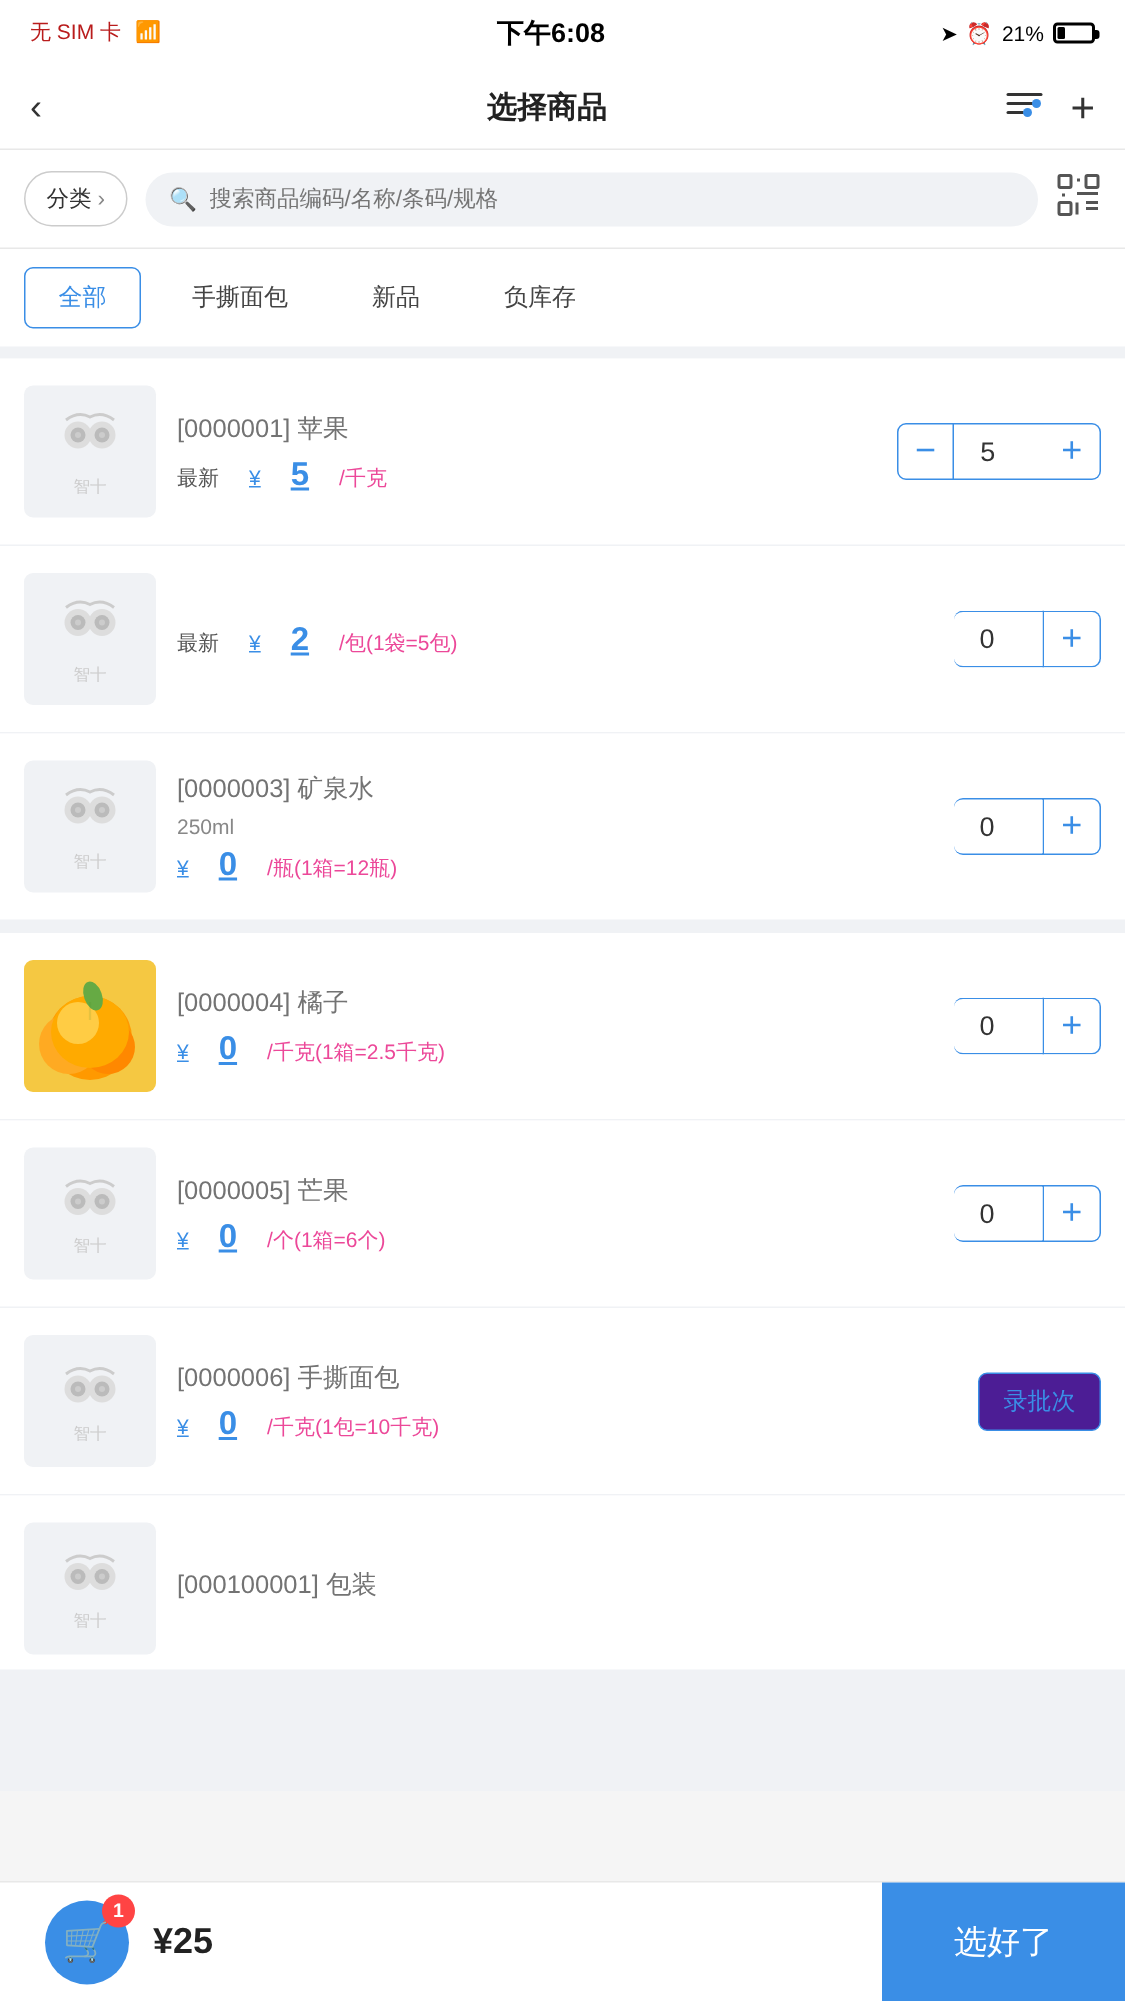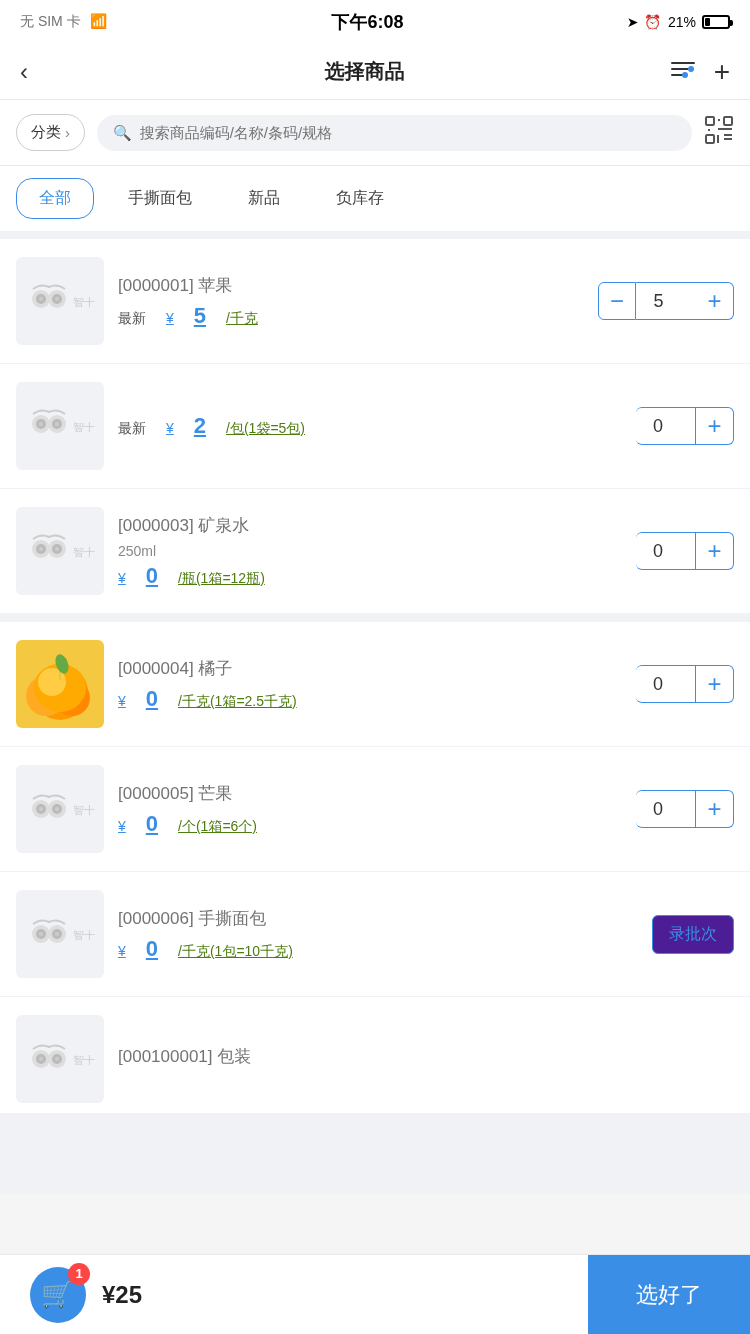--- a/index.html
+++ b/index.html
@@ -16,21 +16,21 @@
     .status-bar {
       background: #fff;
       height: 44px;
       display: flex;
       align-items: center;
       justify-content: space-between;
       padding: 0 20px;
       font-size: 15px;
       font-weight: 500;
     }
-    .status-left { font-size: 14px; color: #737373; }
+    .status-left { font-size: 14px; color: #b91c1c; }
     .status-center { font-size: 18px; font-weight: 600; color: #000; }
     .status-right { display: flex; align-items: center; gap: 6px; font-size: 14px; color: #000; }
     .battery-icon {
       width: 28px; height: 14px; border: 2px solid #000; border-radius: 3px;
       position: relative; display: inline-block;
     }
     .battery-icon::after {
       content: '';
       position: absolute; right: -5px; top: 3px;
       width: 3px; height: 6px;
@@ -110,21 +110,21 @@
     
     .tab-bar {
       background: #fff;
       padding: 12px 16px;
       display: flex;
       gap: 12px;
       border-bottom: 8px solid #f0f2f5;
     }
     .tab-btn {
       padding: 9px 22px;
-      border-radius: 16px;
+      border-radius: 6px;
       font-size: 16px;
       cursor: pointer;
       border: none;
     }
     .tab-btn.active {
       border: 1.5px solid #3a8ee6;
       color: #3a8ee6;
       background: #fff;
     }
     .tab-btn.inactive {
@@ -150,21 +150,21 @@
       border-radius: 6px;
       background: #f0f2f5;
       flex-shrink: 0;
       display: flex;
       align-items: center;
       justify-content: center;
       overflow: hidden;
       margin-right: 14px;
     }
     .owl-placeholder {
-      display: flex; flex-direction: row; align-items: center; justify-content: center;
+      display: flex; flex-direction: column; align-items: center; justify-content: center;
       width: 100%; height: 100%;
       color: #bbb;
     }
     .owl-eyes {
       font-size: 28px; color: #ccc; line-height: 1;
     }
     .owl-text {
       font-size: 11px; color: #ccc; margin-top: 2px;
     }
     .product-info {
@@ -178,21 +178,21 @@
     .product-spec {
       font-size: 14px; color: #888;
       margin-bottom: 4px;
     }
     .product-price {
       font-size: 15px; color: #555;
       display: flex; align-items: baseline; gap: 20px;
     }
     .price-symbol { color: #3a8ee6; font-size: 14px; text-decoration: underline; }
     .price-value { color: #3a8ee6; font-size: 22px; font-weight: 700; text-decoration: underline; }
-    .price-unit { color: #4d7c0f; font-size: 14px; text-decoration: underline; }
+    .price-unit { color: #ec4899; font-size: 14px; }
     .price-latest { font-size: 14px; color: #555; }
 
     
     .qty-control {
       display: flex;
       align-items: center;
       gap: 0;
       flex-shrink: 0;
     }
     .qty-btn {

